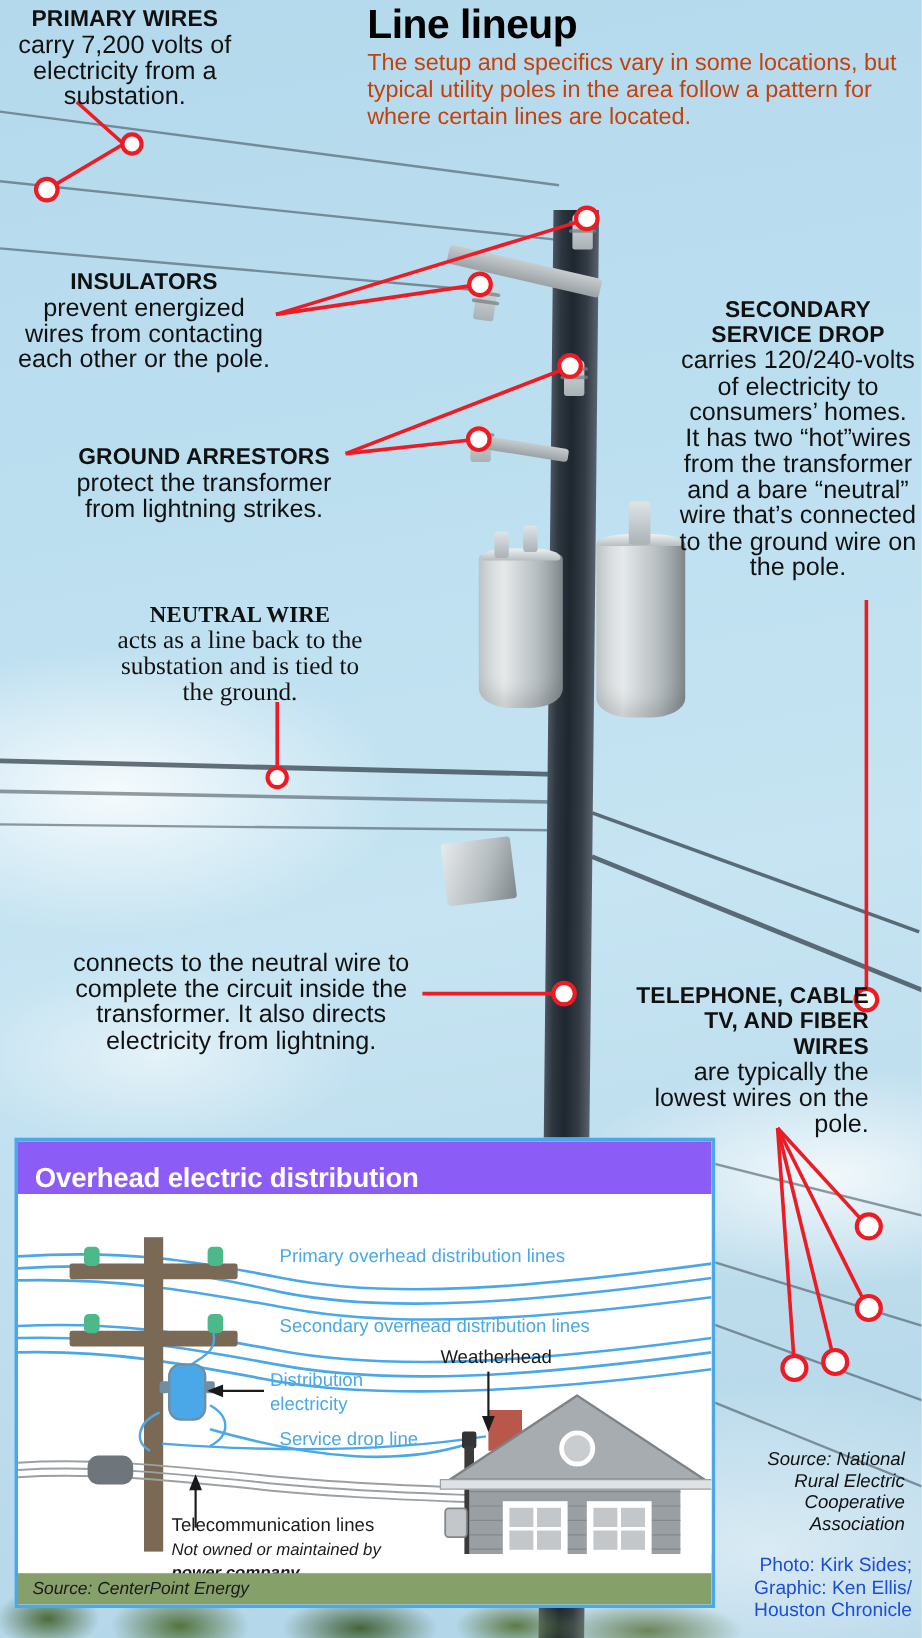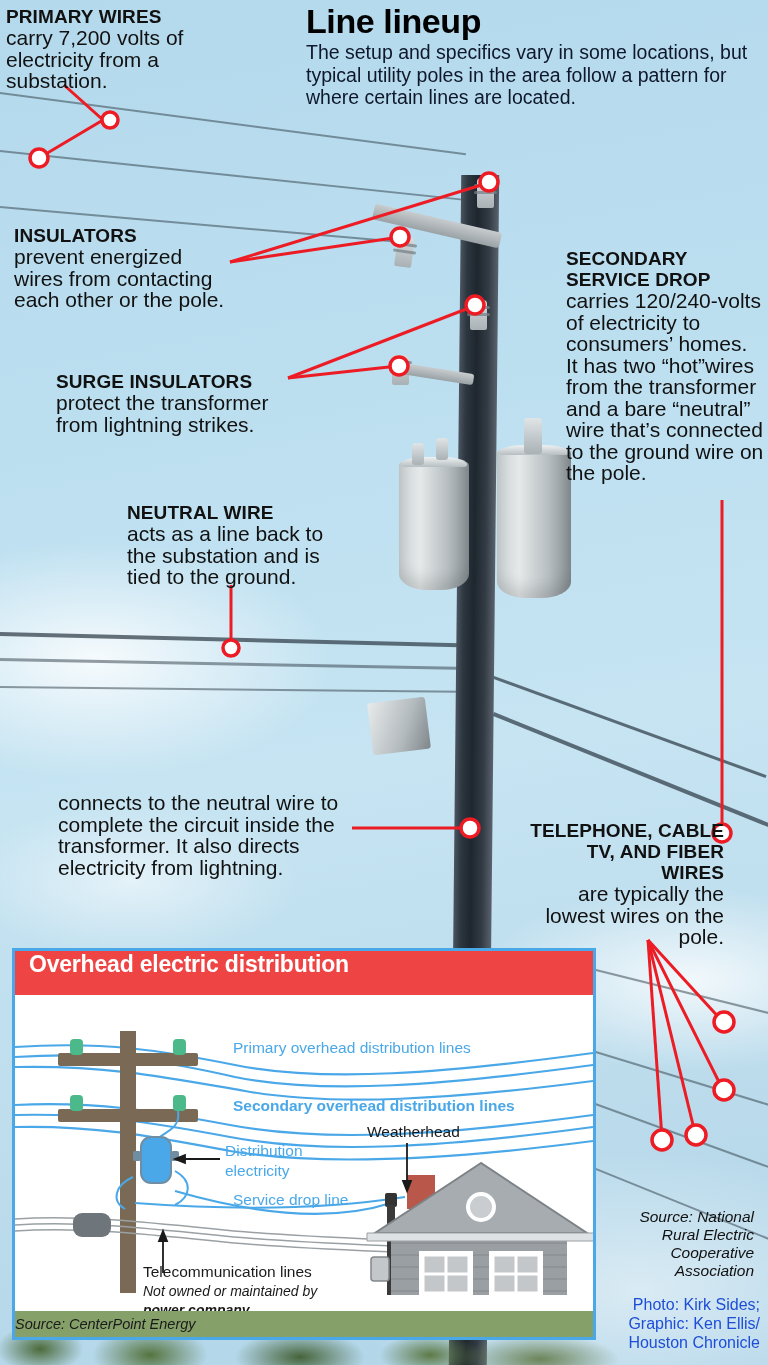--- a/index.html
+++ b/index.html
@@ -90,55 +90,55 @@
       radial-gradient(ellipse 110px 34px at 540px 66px, #6d8559, rgba(109,133,89,0) 72%);
   }
 
   
   .callout { position: absolute; color: #111; }
   .callout .hd {
     font-weight: bold; font-size: 19px; line-height: 21px;
     letter-spacing: .1px;
   }
   .callout .bd { font-size: 21px; line-height: 21.5px; }
-  .right  { text-align: left; }
+  .right  { text-align: center; }
   .leftc  { text-align: right; }
 
   
   #title-block { position: absolute; left: 306px; top: 2px; width: 450px; }
   #title-block .t {
     font-size: 34px; font-weight: bold; letter-spacing: -.4px; color: #000;
     line-height: 38px;
   }
   #title-block .s {
-    font-size: 19.5px; line-height: 22.5px; color: #0f172a; margin-top: 1px;
+    font-size: 19.5px; line-height: 22.5px; color: #c2410c; margin-top: 1px;
   }
 
   
   svg.leaders { position: absolute; inset: 0; width: 768px; height: 1365px; pointer-events: none; }
 
   
   #inset {
     position: absolute; left: 12px; top: 948px;
     width: 584px; height: 392px;
     border: 3px solid #4aa8e8;
     background: #fff;
     overflow: hidden;
   }
   #inset-header {
-    height: 44px; background: #ef4444;
-    display: flex; align-items: flex-start; padding-left: 14px;
+    height: 44px; background: #8b5cf6;
+    display: flex; align-items: flex-end; padding-left: 14px;
   }
   #inset-header .ttl {
     color: #fff; font-size: 23px; font-weight: bold; letter-spacing: -.2px;
   }
   #inset-body { position: relative; height: 300px; background: #fff; }
   #inset-footer {
     position: absolute; left: 0; bottom: 0; width: 100%; height: 26px;
-    background: #86a06a; display: flex; align-items: center; 
+    background: #86a06a; display: flex; align-items: center; padding-left: 12px;
   }
   #inset-footer .src { font-size: 14.5px; font-style: italic; color: #1a1a1a; }
 
   .ilabel { position: absolute; font-size: 15.5px; color: #4aa8e8; white-space: nowrap; }
   .ilabel.dark { color: #1a1a1a; }
   .ilabel.ital { font-style: italic; font-size: 14px; }
 
   
   #src-nreca {
     position: absolute; right: 14px; top: 1208px; width: 148px;
@@ -241,25 +241,25 @@
     <div class="hd">PRIMARY WIRES</div>
     <div class="bd">carry 7,200 volts of electricity from a substation.</div>
   </div>
 
   <div class="callout right" style="left:14px; top:225px; width:212px;">
     <div class="hd">INSULATORS</div>
     <div class="bd">prevent energized wires from contacting each other or the pole.</div>
   </div>
 
   <div class="callout right" style="left:56px; top:371px; width:228px;">
-    <div class="hd">SURGE INSULATORS</div>
+    <div class="hd">GROUND ARRESTORS</div>
     <div class="bd">protect the transformer from lightning strikes.</div>
   </div>
 
-  <div class="callout right" style="left:127px; top:502px; width:208px;">
+  <div class="callout right" style="left:96px; top:502px; width:208px;font-family:Liberation Serif, serif;">
     <div class="hd">NEUTRAL WIRE</div>
     <div class="bd">acts as a line back to the substation and is tied to the ground.</div>
   </div>
 
   <div class="callout right" style="left:58px; top:792px; width:286px;">
     <div class="bd">connects to the neutral wire to complete the circuit inside the transformer. It also directs electricity from lightning.</div>
   </div>
 
   <div class="callout right" style="left:566px; top:248px; width:198px;">
     <div class="hd">SECONDARY SERVICE DROP</div>
@@ -377,21 +377,21 @@
           <line x1="205" y1="164" x2="168" y2="164"></line>
           <polygon points="160,164 170,160 170,168"></polygon>
           <line x1="392" y1="148" x2="392" y2="188"></line>
           <polygon points="392,196 388,186 396,186"></polygon>
           <line x1="148" y1="278" x2="148" y2="244"></line>
           <polygon points="148,236 144,246 152,246"></polygon>
         </g>
       </svg>
 
       <div class="ilabel" style="left:218px; top:44px;">Primary overhead distribution lines</div>
-      <div class="ilabel" style="left:218px; top:102px;font-weight:bold;">Secondary overhead distribution lines</div>
+      <div class="ilabel" style="left:218px; top:102px;">Secondary overhead distribution lines</div>
       <div class="ilabel" style="left:210px; top:147px;">Distribution</div>
       <div class="ilabel" style="left:210px; top:167px;">electricity</div>
       <div class="ilabel" style="left:218px; top:196px;text-align:right;">Service drop line</div>
       <div class="ilabel dark" style="left:352px; top:128px;">Weatherhead</div>
       <div class="ilabel dark" style="left:128px; top:268px;">Telecommunication lines</div>
       <div class="ilabel dark ital" style="left:128px; top:288px;">Not owned or maintained by</div>
       <div class="ilabel dark ital" style="left:128px; top:307px;font-weight:bold;">power company</div>
     </div>
 
     <div id="inset-footer">

